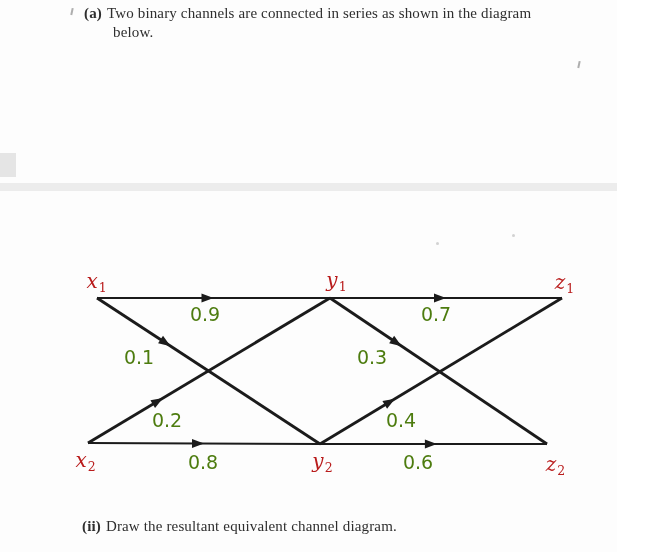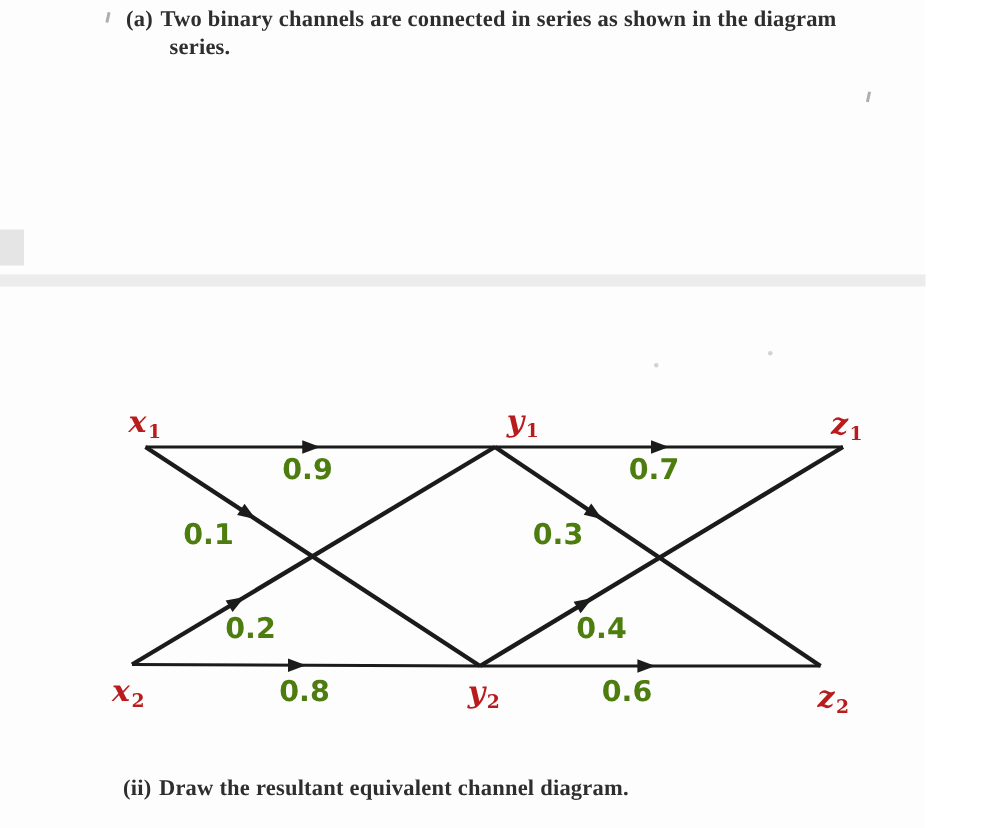--- a/index.html
+++ b/index.html
@@ -4,21 +4,20 @@
 <style>
   html, body { margin: 0; padding: 0; background: #ffffff; }
   .page {
     position: relative;
     width: 617px;
     height: 552px;
     background: #fdfdfd;
     overflow: hidden;
     font-family: "Liberation Serif", serif;
     color: #2e2e2e;
-    font-weight: bold;
   }
   .q-line1 {
     position: absolute;
     left: 84px;
     top: 5px;
     margin: 0;
     font-size: 15px;
     letter-spacing: 0.15px;
     white-space: nowrap;
   }
@@ -102,21 +101,21 @@
 <body>
 
 <div class="page" style="background: rgb(253, 253, 253);">
 
   <div class="scan-tick" style="left:71px; top:8px;"></div>
   <div class="scan-tick" style="left:578px; top:61px;"></div>
   <div class="scan-speck" style="left:512px; top:234px;"></div>
   <div class="scan-speck" style="left:436px; top:242px;"></div>
 
   <p class="q-line1"><b>(a)</b><span>Two binary channels are connected in series as shown in the diagram</span></p>
-  <p class="q-line2">series.</p>
+  <p class="q-line2">below.</p>
 
   <div class="gray-square" style="background: rgb(229, 229, 229);"></div>
   <div class="gray-band" style="background: rgb(236, 236, 236);"></div>
 
   <svg class="diagram-svg" width="667" height="552" viewBox="0 0 667 552" id="diagram-svg">
       <line x1="97" y1="298" x2="330" y2="298" stroke="#1b1b1b" stroke-width="1.9"></line>
       <polygon points="213.5,298 201.5,302.5 201.5,293.5" fill="#1b1b1b"></polygon>
       <line x1="97" y1="298" x2="320" y2="444" stroke="#1b1b1b" stroke-width="2.9"></line>
       <polygon points="170.59,346.18 158.08543597994915,343.3718193312307 163.01522809586479,335.8420683596609" fill="#1b1b1b"></polygon>
       <line x1="88" y1="443" x2="330" y2="298" stroke="#1b1b1b" stroke-width="2.9"></line>
@@ -136,21 +135,21 @@
       <div class="prob-label" style="left: 205px; top: 314px;">0.9</div>
       <div class="prob-label" style="left: 139px; top: 357px;">0.1</div>
       <div class="prob-label" style="left: 167px; top: 420px;">0.2</div>
       <div class="prob-label" style="left: 203px; top: 462px;">0.8</div>
       <div class="prob-label" style="left: 436px; top: 314px;">0.7</div>
       <div class="prob-label" style="left: 372px; top: 357px;">0.3</div>
       <div class="prob-label" style="left: 401px; top: 420px;">0.4</div>
       <div class="prob-label" style="left: 418px; top: 462px;">0.6</div>
       <div class="node-label" style="left: 96px; top: 281px;"><i>x</i><sub>1</sub></div>
       <div class="node-label" style="left: 85px; top: 460px;"><i>x</i><sub>2</sub></div>
-      <div class="node-label" style="left: 348px; top: 280px; text-align: center;"><i>y</i><sub>1</sub></div>
+      <div class="node-label" style="left: 336px; top: 280px; text-align: center;"><i>y</i><sub>1</sub></div>
       <div class="node-label" style="left: 322px; top: 461px;"><i>y</i><sub>2</sub></div>
       <div class="node-label" style="left: 564px; top: 282px; text-align: center;"><i>z</i><sub>1</sub></div>
       <div class="node-label" style="left: 555px; top: 464px;"><i>z</i><sub>2</sub></div>
     </div>
 
   <p class="subq subq-ii"><b>(ii)</b><span>Draw the resultant equivalent channel diagram.</span></p>
 
 </div>
 
 </body></html>

